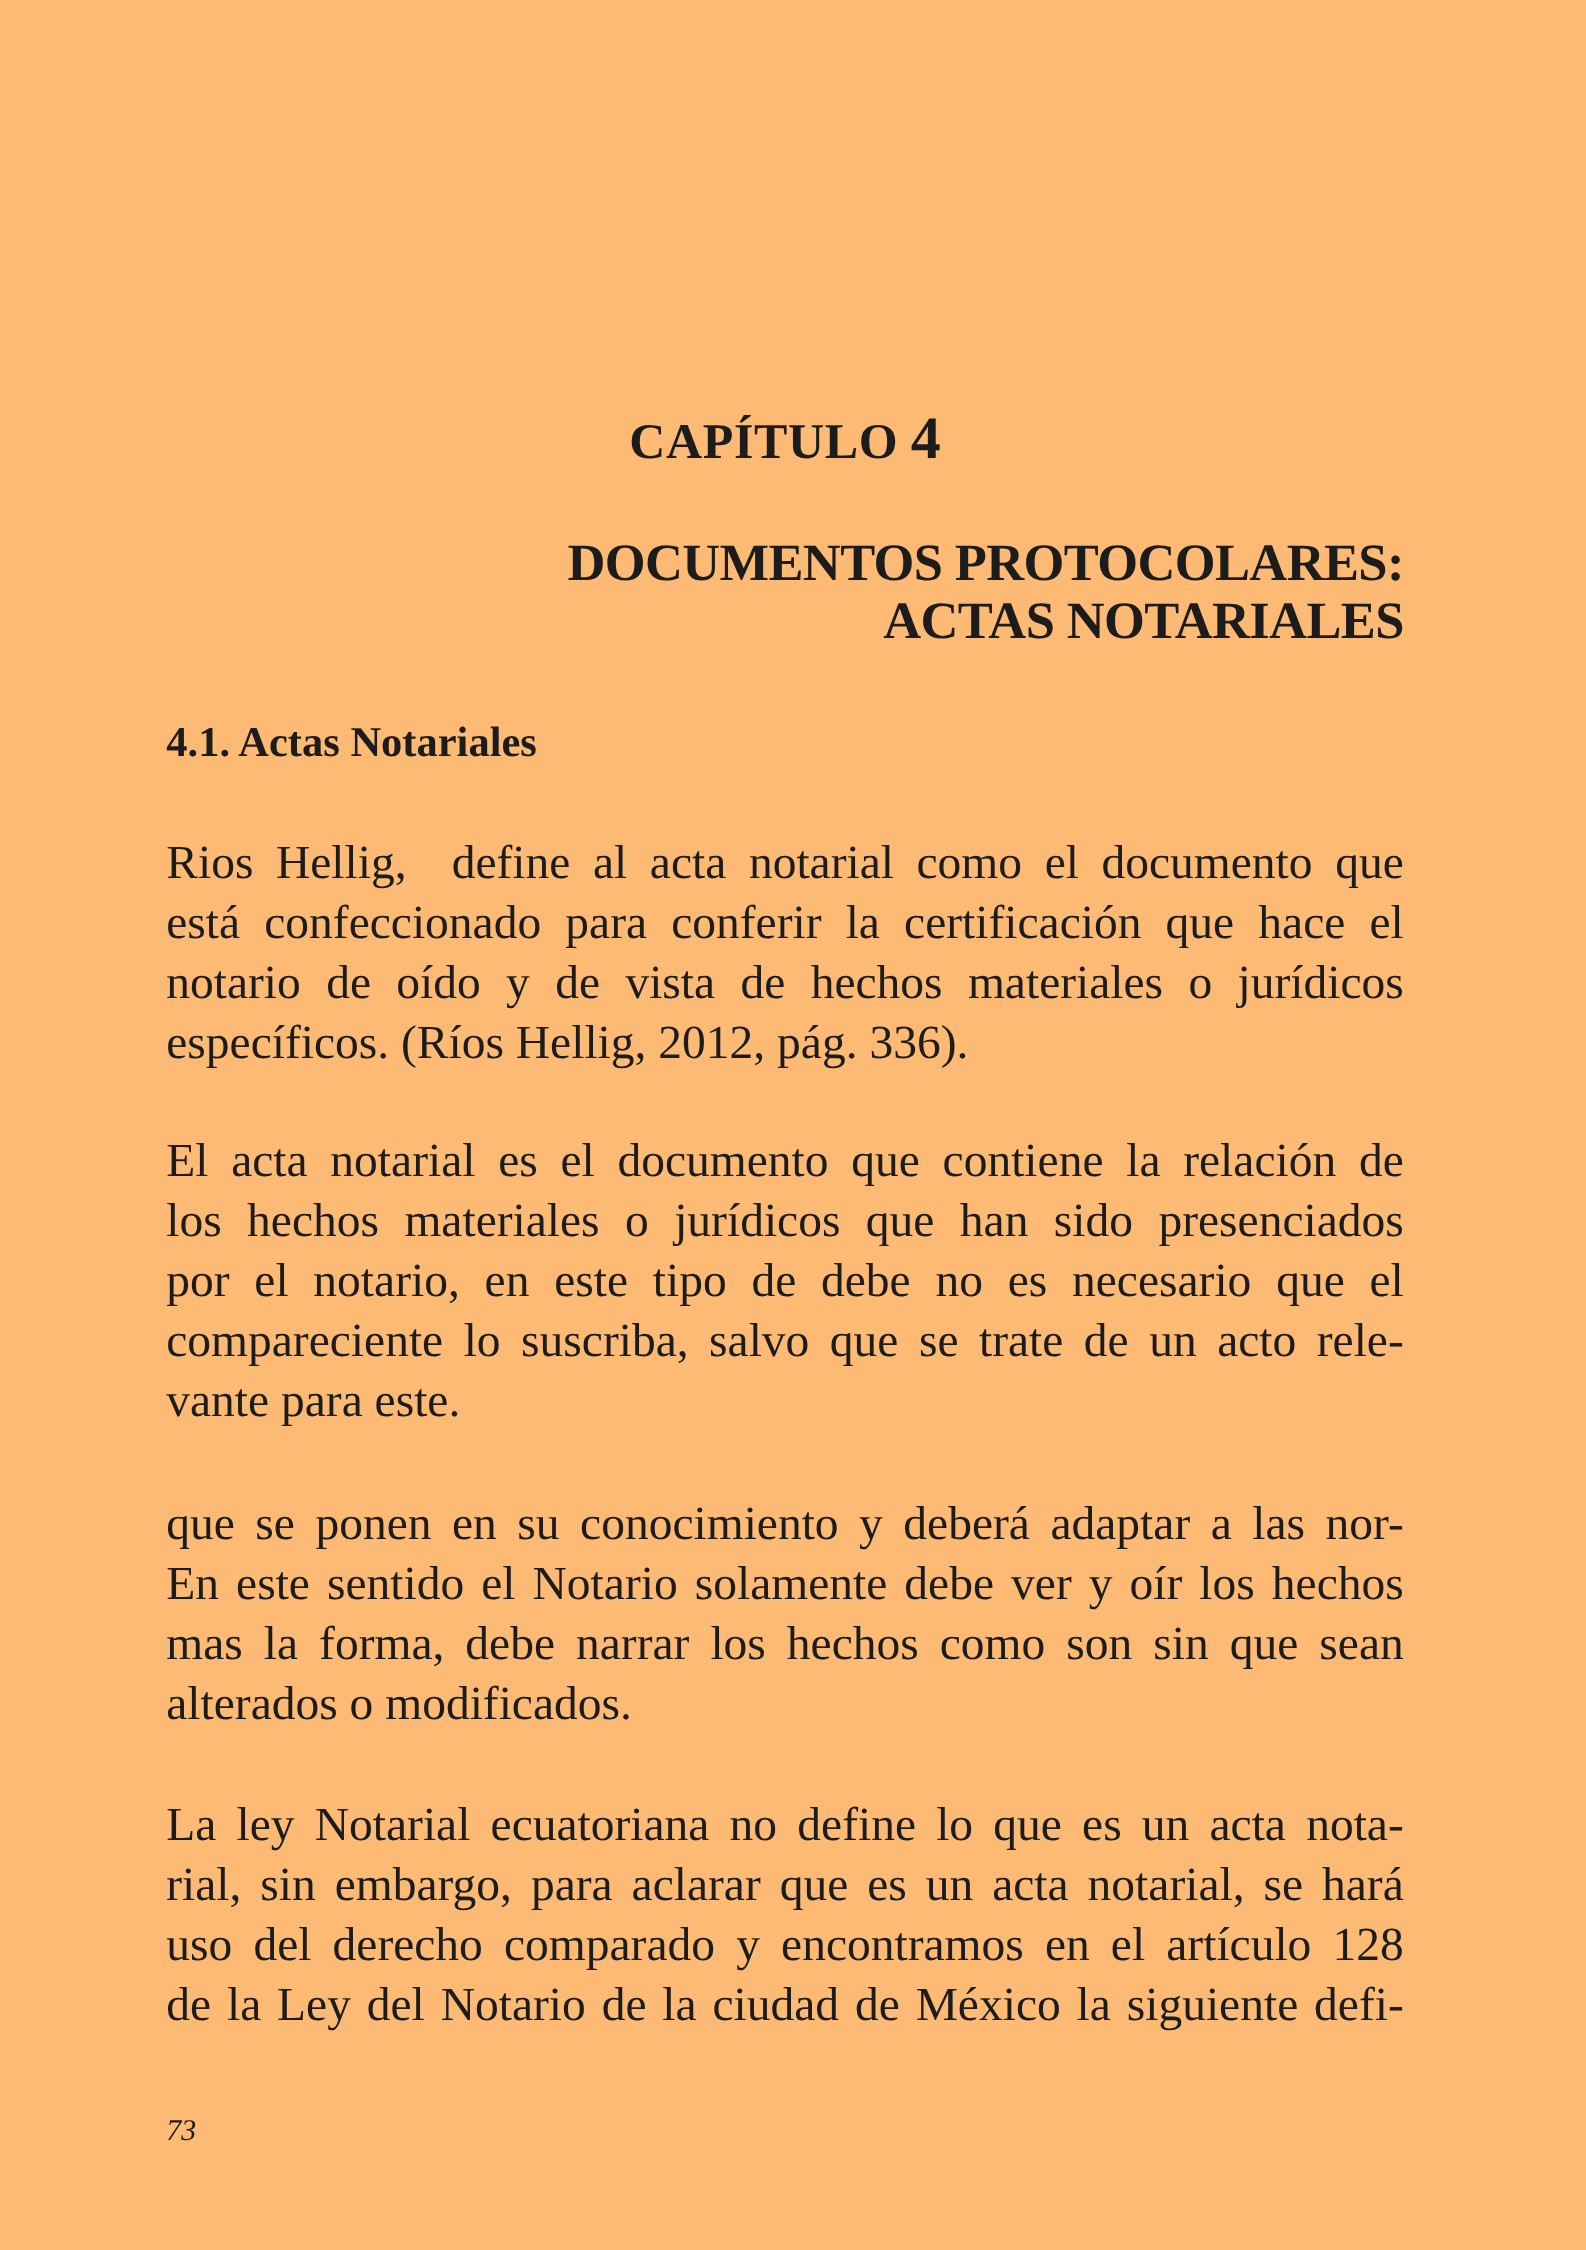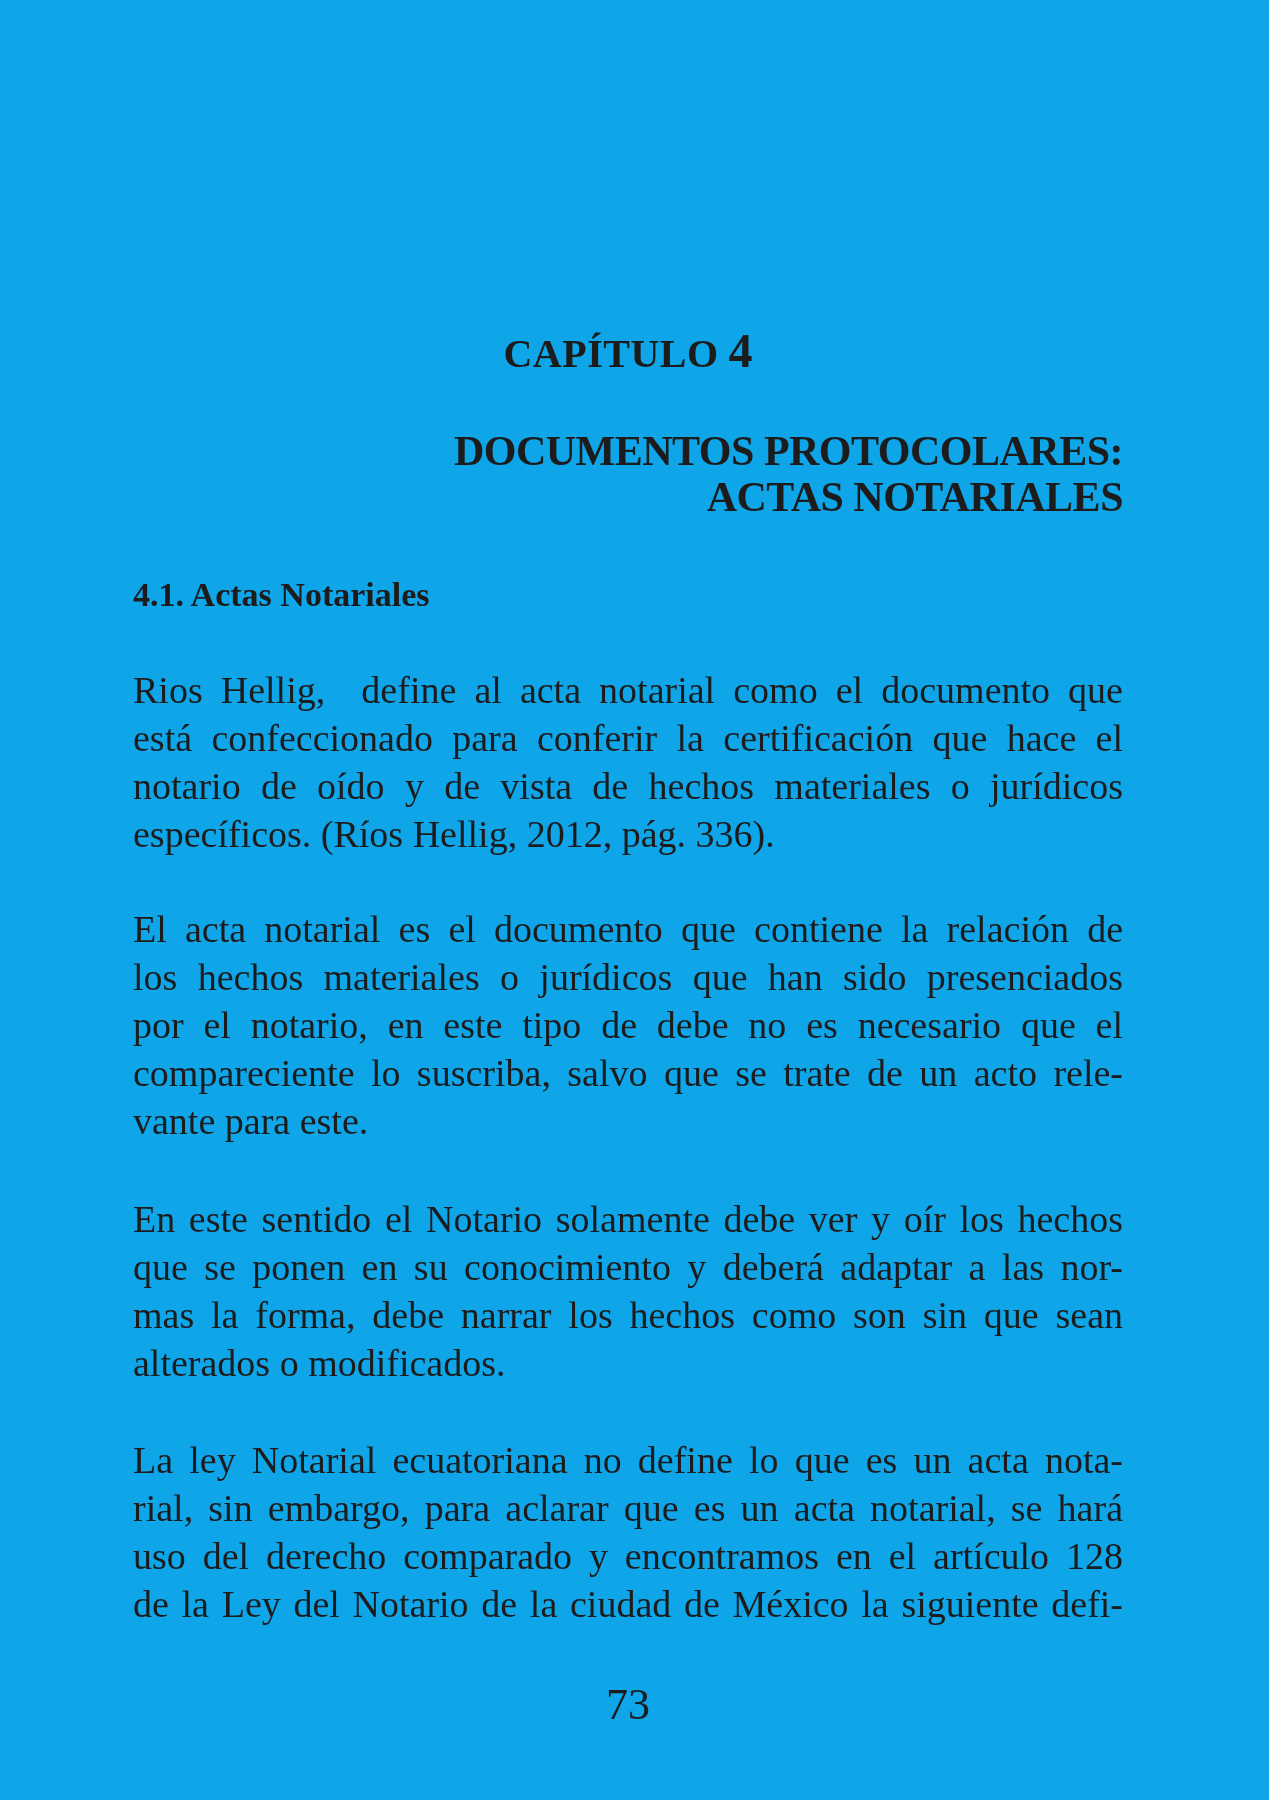--- a/index.html
+++ b/index.html
@@ -4,21 +4,21 @@
 <style>
   html, body {
     margin: 0;
     padding: 0;
     background: #ffffff;
   }
   .page {
     position: relative;
     width: 1269px;
     height: 1800px;
-    background: #0ea5e9;
+    background: #fdba74;
     color: #1c1c1c;
     font-family: "Liberation Serif", serif;
     overflow: hidden;
   }
   .col {
     position: absolute;
     left: 133px;
     width: 990px;
   }
   .chapter-title {
@@ -60,22 +60,22 @@
   }
   .para .line.end {
     text-align-last: left;
   }
   .p1 { top: 666px; }
   .p2 { top: 905px; }
   .p3 { top: 1195px; }
   .p4 { top: 1436px; }
   .page-number {
     top: 1681px;
-    text-align: center;
-    font-size: 44px;
+    font-style: italic;
+    font-size: 24px;
     line-height: 48px;
   }
 </style>
 </head>
 <body>
 
 <div class="page">
 
   <div class="col chapter-title">
     <span>CAPÍTULO</span><span class="chnum">4</span>
@@ -97,22 +97,22 @@
 
   <div class="col para p2">
     <div class="line">El acta notarial es el documento que contiene la relación de</div>
     <div class="line">los hechos materiales o jurídicos que han sido presenciados</div>
     <div class="line">por el notario, en este tipo de debe no es necesario que el</div>
     <div class="line">compareciente lo suscriba, salvo que se trate de un acto rele-</div>
     <div class="line end">vante para este.</div>
   </div>
 
   <div class="col para p3">
+    <div class="line">que se ponen en su conocimiento y deberá adaptar a las nor-</div>
     <div class="line">En este sentido el Notario solamente debe ver y oír los hechos</div>
-    <div class="line">que se ponen en su conocimiento y deberá adaptar a las nor-</div>
     <div class="line">mas la forma, debe narrar los hechos como son sin que sean</div>
     <div class="line end">alterados o modificados.</div>
   </div>
 
   <div class="col para p4">
     <div class="line">La ley Notarial ecuatoriana no define lo que es un acta nota-</div>
     <div class="line">rial, sin embargo, para aclarar que es un acta notarial, se hará</div>
     <div class="line">uso del derecho comparado y encontramos en el artículo 128</div>
     <div class="line">de la Ley del Notario de la ciudad de México la siguiente defi-</div>
   </div>

